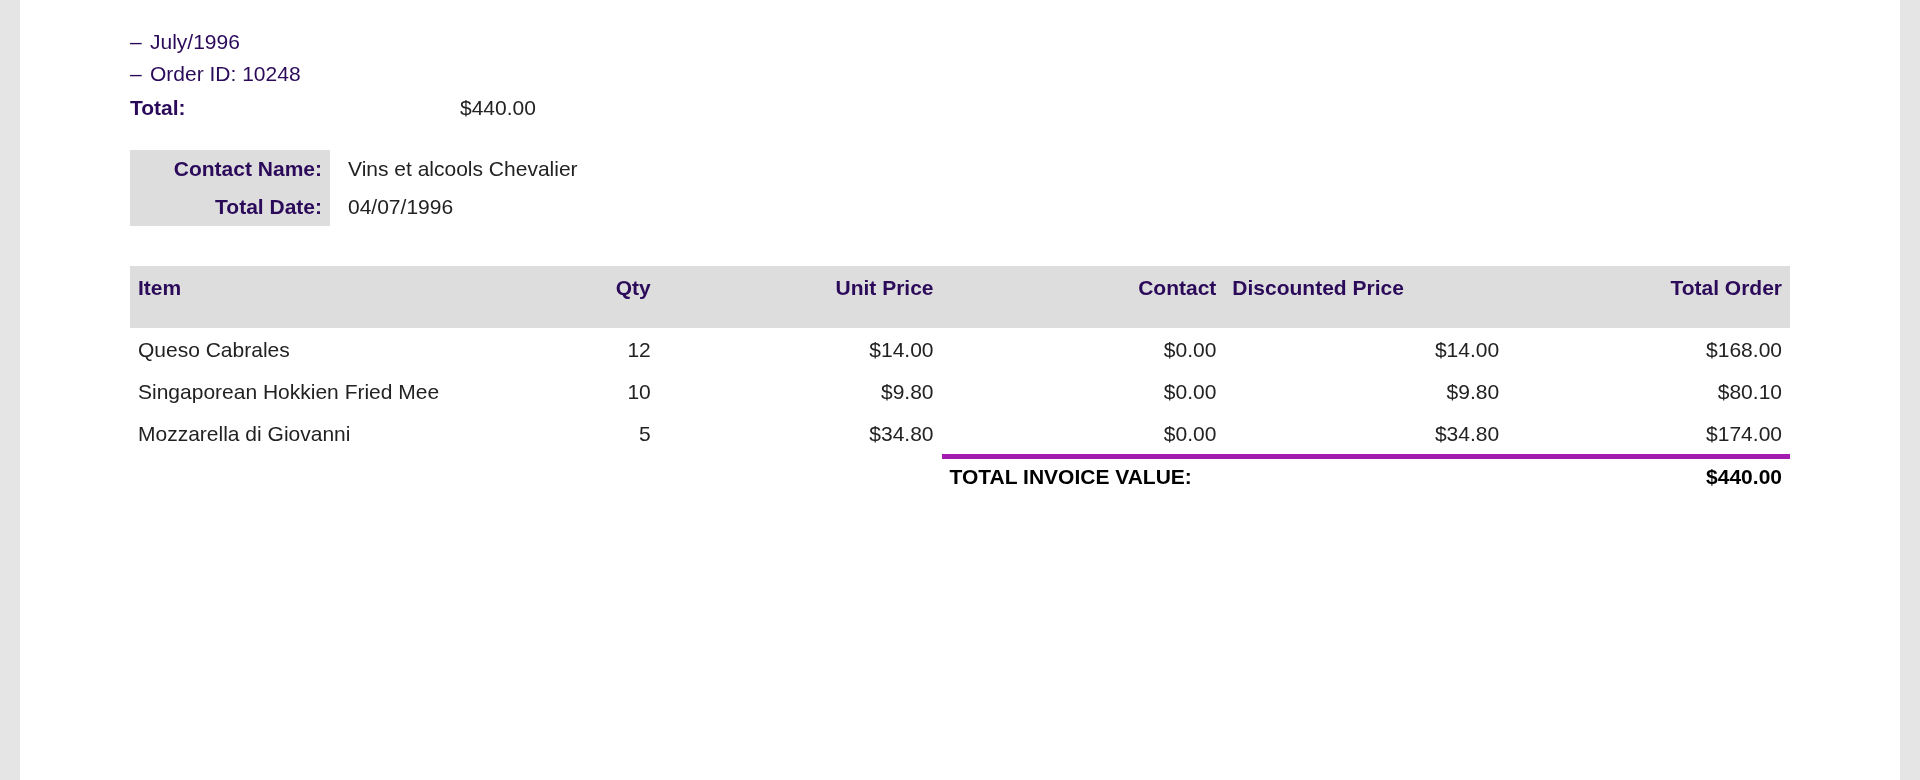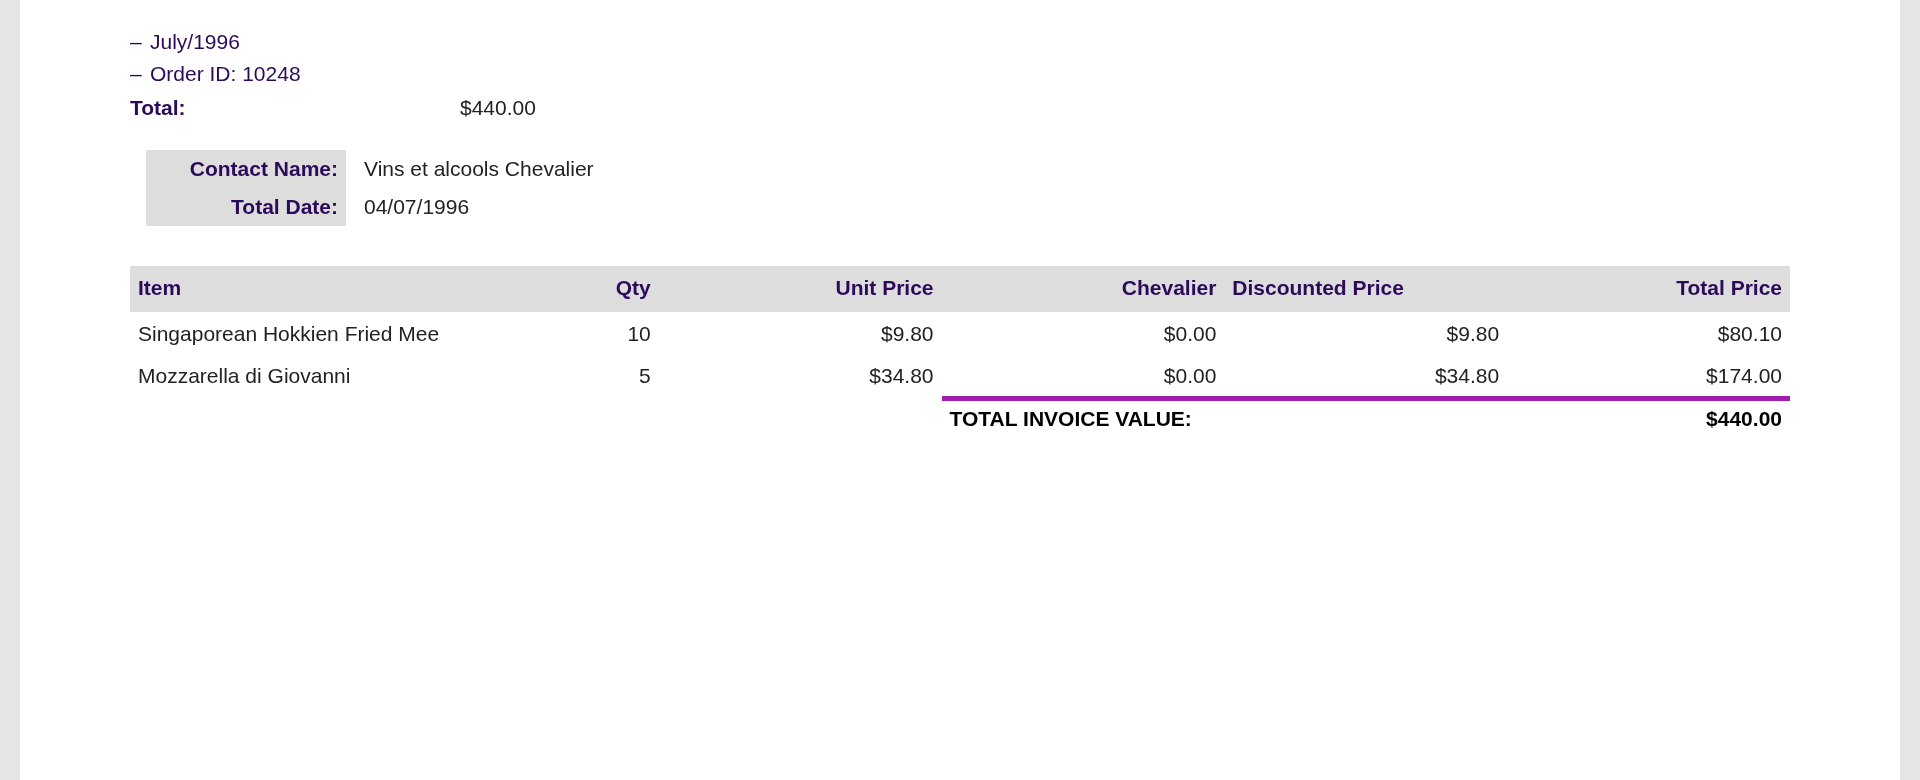--- a/index.html
+++ b/index.html
@@ -51,21 +51,20 @@
     color: #222;
   }
   .info-block {
     margin-top: 20px;
     margin-bottom: 40px;
   }
   .info-row {
     display: flex;
     align-items: baseline;
     line-height: 1.8;
-    margin-left: 16px;
   }
   .info-label {
     background: #dddddd;
     color: #2b0a5a;
     font-weight: 700;
     text-align: right;
     padding-right: 8px;
     width: 200px;
     flex-shrink: 0;
   }
@@ -76,21 +75,21 @@
   table {
     width: 100%;
     border-collapse: collapse;
     table-layout: fixed;
   }
   thead th {
     background: #dddddd;
     color: #2b0a5a;
     font-weight: 700;
     text-align: right;
-    padding: 10px 8px 12px 8px;
+    padding: 10px 8px 28px 8px;
     vertical-align: top;
   }
   thead th.left { text-align: left; }
   tbody td {
     padding: 10px 8px 8px 8px;
     text-align: right;
     vertical-align: top;
     color: #222;
   }
   tbody td.left { text-align: left; }
@@ -148,26 +147,34 @@
       <col class="col-unit">
       <col class="col-disc">
       <col class="col-dprice">
       <col class="col-total">
     </colgroup>
     <thead>
       <tr>
         <th class="left">Item</th>
         <th>Qty</th>
         <th>Unit Price</th>
-        <th>Chevalier</th>
+        <th>Contact</th>
         <th class="left" style="text-align:left;margin-top:44px;">Discounted Price</th>
-        <th>Total Price</th>
+        <th>Total Order</th>
       </tr>
     </thead>
     <tbody>
+      <tr>
+        <td class="left">Queso Cabrales</td>
+        <td>12</td>
+        <td>$14.00</td>
+        <td>$0.00</td>
+        <td>$14.00</td>
+        <td>$168.00</td>
+      </tr>
       <tr>
         <td class="left">Singaporean Hokkien Fried Mee</td>
         <td>10</td>
         <td>$9.80</td>
         <td>$0.00</td>
         <td>$9.80</td>
         <td>$80.10</td>
       </tr>
       <tr>
         <td class="left">Mozzarella di Giovanni</td>

